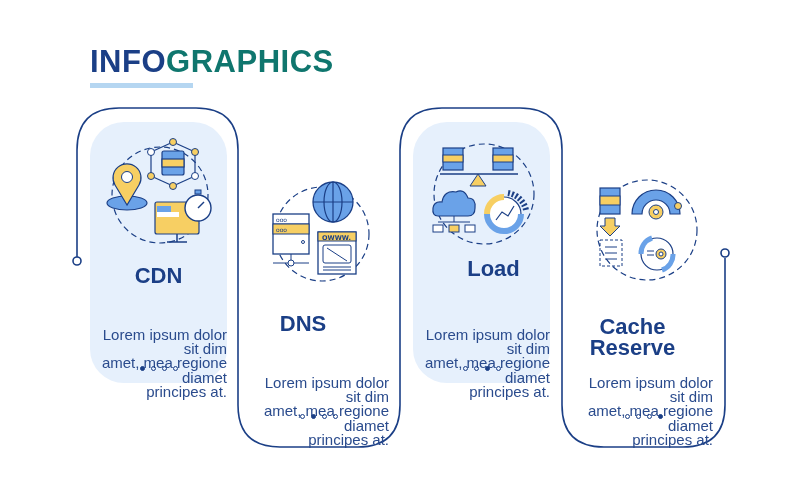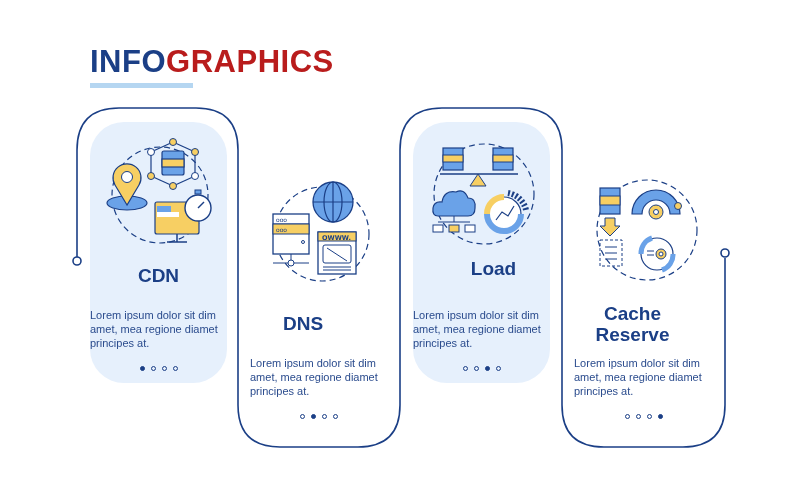--- a/index.html
+++ b/index.html
@@ -1,25 +1,25 @@
 <!DOCTYPE html>
 <html><head>
 <meta charset="utf-8">
 <style>
   html,body{margin:0;padding:0;background:#ffffff;}
   body{width:803px;height:500px;position:relative;overflow:hidden;font-family:"Liberation Sans","DejaVu Sans",sans-serif;}
   .title{position:absolute;left:90px;top:42px;font-size:31px;font-weight:700;letter-spacing:0.5px;line-height:40px;}
   .title .a{color:#1B3F86;text-align:center;}
-  .title .b{color:#b91c1c;}
+  .title .b{color:#0f766e;}
   .underline{position:absolute;left:90px;top:83px;width:103px;height:5px;background:#B5D6F1;}
   svg.frame{position:absolute;left:0;top:0;}
   .card{position:absolute;background:#E6F0FC;border-radius:34px;}
   .icon{position:absolute;}
-  .heading{position:absolute;text-align:center;color:#1B3F86;font-weight:700;font-size:19px;line-height:21px;}
-  .body{position:absolute;text-align:left;color:#2A4B8D;font-size:11px;line-height:14.2px;}
+  .heading{position:absolute;text-align:center;color:#1B3F86;font-weight:700;font-size:22px;line-height:21px;}
+  .body{position:absolute;text-align:right;color:#2A4B8D;font-size:15px;line-height:14.2px;margin-top:20px;}
   .dots{position:absolute;display:flex;gap:6px;justify-content:center;}
   .dot{width:3px;height:3px;border:1px solid #1B3F86;border-radius:50%;box-sizing:content-box;}
   .dot.on{background:#1B3F86;}
 </style>
 </head>
 <body>
 
 <div class="title"><span class="a">INFO</span><span class="b">GRAPHICS</span></div>
 <div class="underline"></div>
 
@@ -175,21 +175,21 @@
   <circle cx="88" cy="30" r="3.5" fill="#F7CF63" stroke="#1B3F86"></circle>
 
   <circle cx="67" cy="78" r="16" fill="#fff" stroke="#1B3F86" stroke-width="1.2"></circle>
   <path d="M51,78 A16,16 0 0 1 62,62" fill="none" stroke="#6AA2E8" stroke-width="5"></path>
   <path d="M83,78 A16,16 0 0 1 72,94" fill="none" stroke="#6AA2E8" stroke-width="5"></path>
   <circle cx="71" cy="78" r="5" fill="#F7CF63" stroke="#1B3F86"></circle>
   <circle cx="71" cy="78" r="2" fill="#fff" stroke="#1B3F86"></circle>
   <line x1="57" y1="75" x2="64" y2="75" stroke="#1B3F86"></line>
   <line x1="57" y1="79" x2="64" y2="79" stroke="#1B3F86"></line>
 </svg>
-<div class="heading" style="left:562px;top:303px;width:141px;">
+<div class="heading" style="left:562px;top:316px;width:141px;">
   <div>Cache</div>
   <div>Reserve</div>
 </div>
 <div class="body" style="left:574px;top:356px;width:139px;">
   <div>Lorem ipsum dolor sit dim</div>
   <div>amet, mea regione diamet</div>
   <div>principes at.</div>
 </div>
 <div class="dots" style="left:562px;top:414px;width:163px;">
   <span class="dot"></span>

